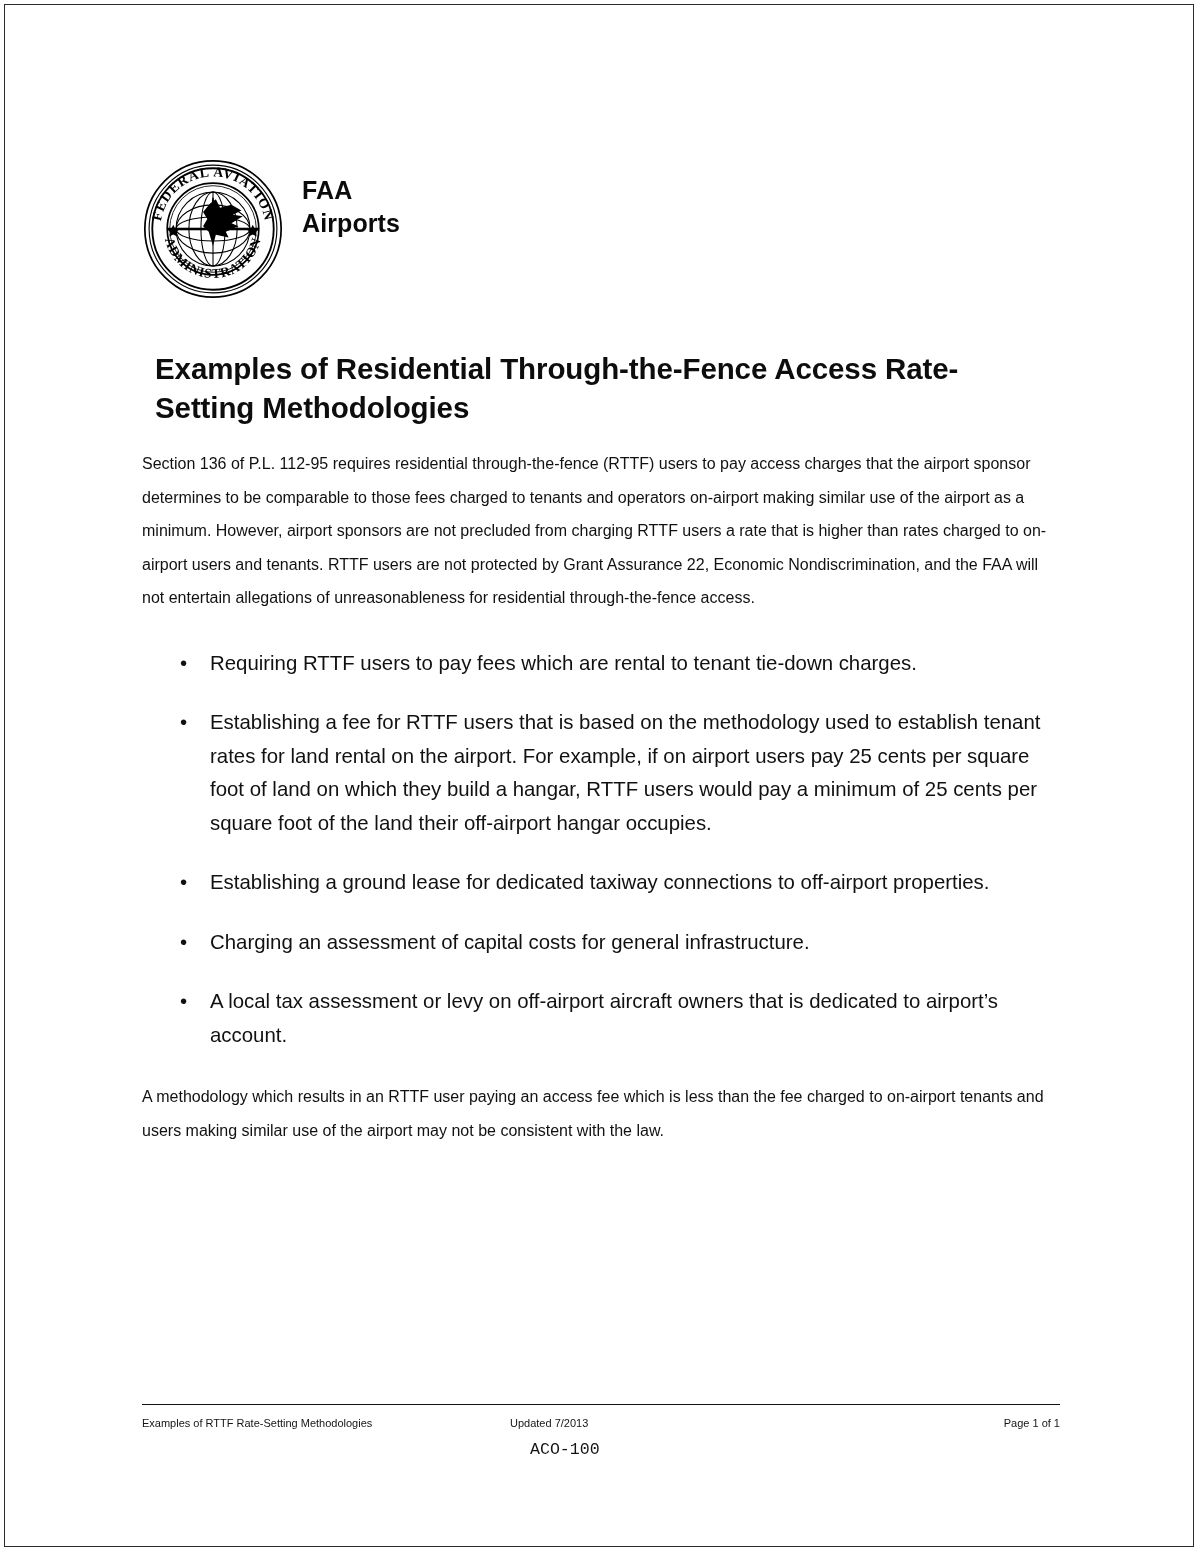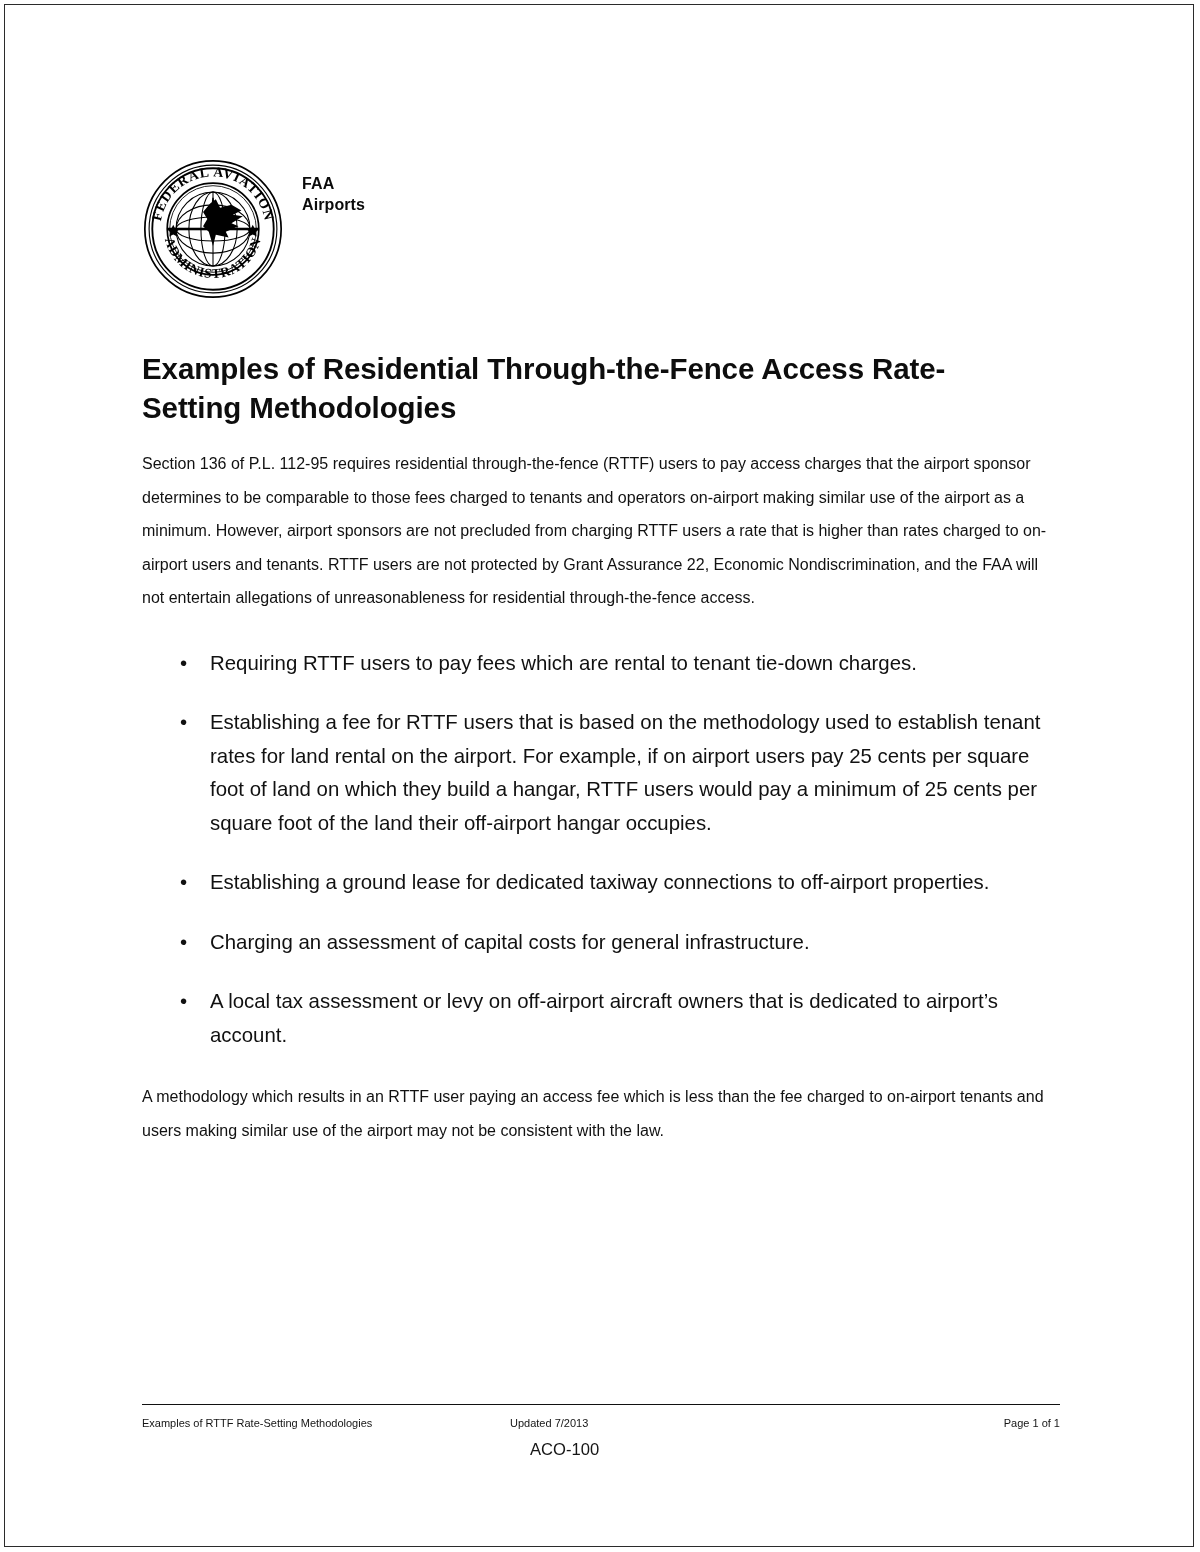--- a/index.html
+++ b/index.html
@@ -42,31 +42,31 @@
   .seal {
     width: 142px;
     height: 142px;
     flex: 0 0 142px;
   }
   .agency-wordmark {
     margin-left: 18px;
     padding-top: 16px;
   }
   .agency-line {
-    font-size: 16px;
+    font-size: 25px;
     font-weight: bold;
     line-height: 1.30;
     letter-spacing: 0.1px;
     color: #0b0b0b;
   }
 
   
   .doc-title {
     position: absolute;
-    left: 142px;
+    left: 155px;
     top: 350px;
     width: 890px;
     font-size: 29.5px;
     font-weight: bold;
     line-height: 1.32;
     letter-spacing: -0.1px;
     color: #0d0d0d;
     margin: 0;
   }
 
@@ -144,20 +144,21 @@
     width: 180px;
     flex: 0 0 180px;
     text-align: right;
   }
   .footer-sub {
     margin-top: 3px;
     margin-left: 388px;
     font-size: 16.6px;
     line-height: 24px;
     color: #151515;
+    font-family: Liberation Mono, monospace;
   }
 </style>
 </head>
 <body>
 
 <div class="page">
 
   <div class="page-frame"></div>
 
   <div class="masthead">

